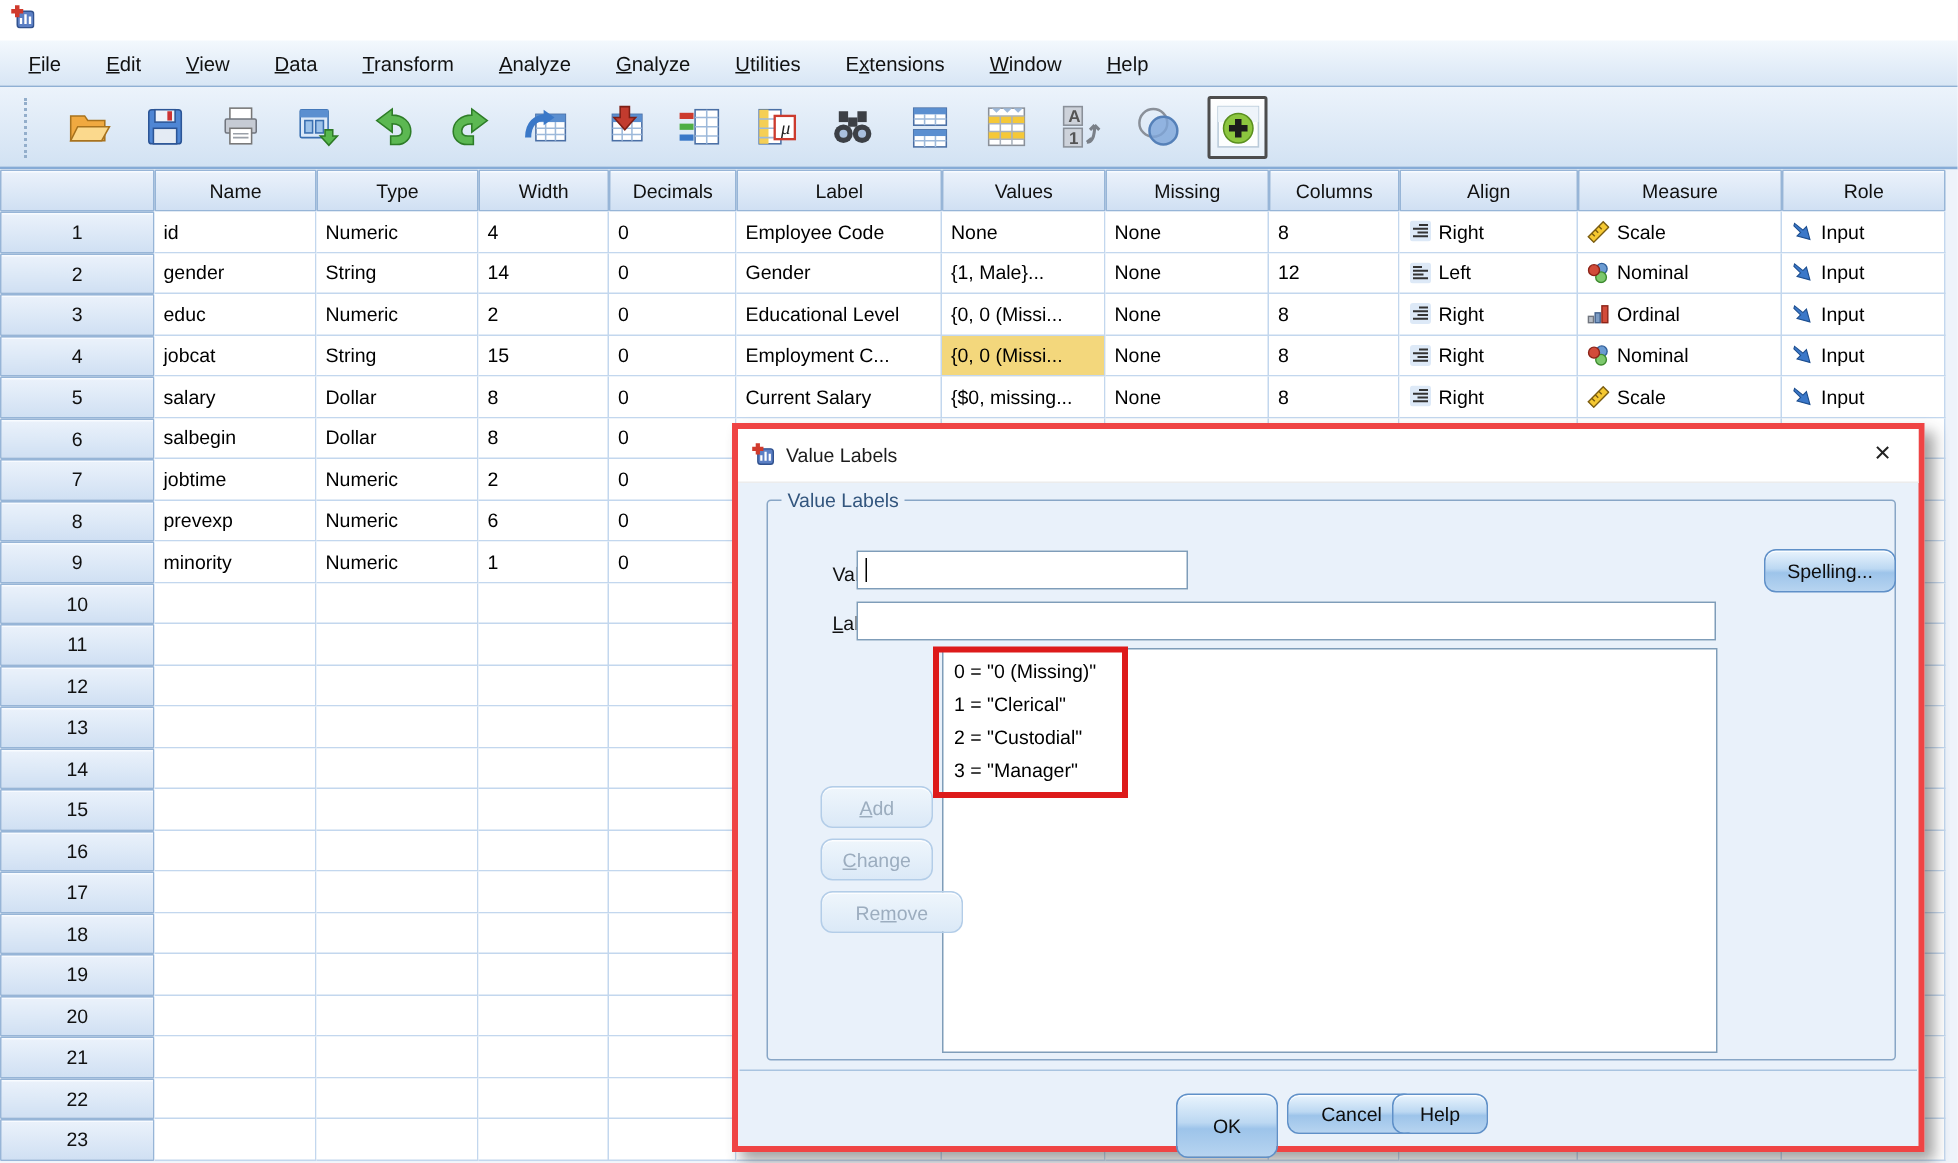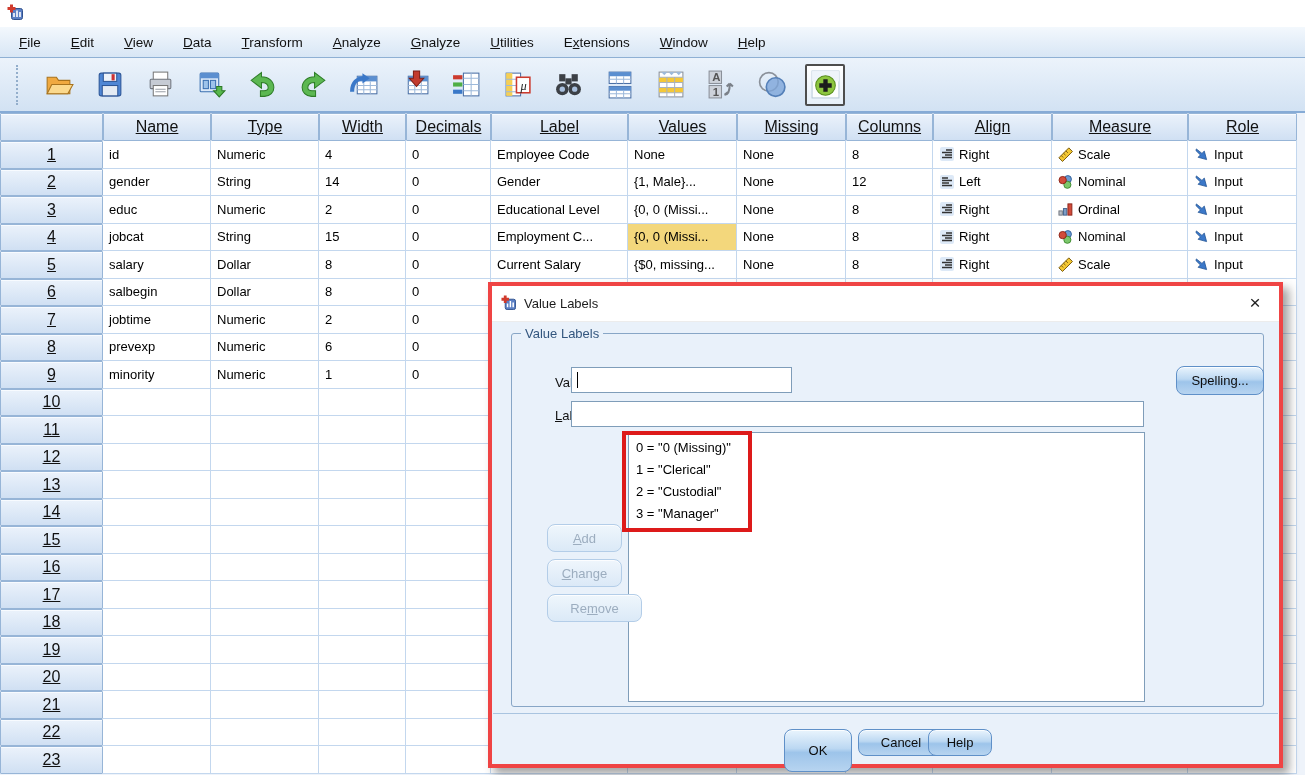--- a/index.html
+++ b/index.html
@@ -25,21 +25,21 @@
   .drag-handle{width:3px;height:40px;border-left:2px dotted #93aecb;margin-right:4px;}
   .tb-icon{width:36px;height:38px;display:flex;align-items:center;justify-content:center;}
   .tb-icon.active{border:2px solid #4d4d4d;border-radius:2px;background:linear-gradient(#ffffff,#e7f0f9);
     width:40px;height:42px;box-sizing:border-box;}
   
   .table-wrap{position:absolute;left:0;top:113px;width:1305px;height:662px;background:#eef3fa;overflow:hidden;}
   .grid{display:grid;grid-template-columns:103px 108px 108px 87px 85px 137px 109px 109px 87px 119px 136px 109px;
     grid-template-rows:28px;grid-auto-rows:27.5px;}
   .hcell,.rowhdr{background:linear-gradient(#ebf2fb,#d0e0f3);border:1px solid #97b5d7;
     box-shadow:inset 0 1px 0 #f8fbff;display:flex;align-items:center;justify-content:center;
-    font-size:16px;color:#111;box-sizing:border-box;border-radius:1px;text-decoration:underline;}
+    font-size:13px;color:#111;box-sizing:border-box;border-radius:1px;}
   .cell{background:#fff;border-right:1px solid #c3d7ee;border-bottom:1px solid #c3d7ee;
     font-size:13px;color:#000;display:flex;align-items:center;padding:0 4px 0 6px;box-sizing:border-box;
     white-space:nowrap;overflow:hidden;}
   .cell.hl{background:#f3d77c;}
   .iconcell{gap:5px;}
   .iconcell .micon{display:inline-flex;width:15px;height:15px;align-items:center;justify-content:center;flex:none;}
   
   .dialog{position:absolute;left:488px;top:282px;width:795px;height:486px;z-index:10;
     background:#e9f1fa;border:4px solid #ef4444;box-sizing:border-box;
     box-shadow:6px 6px 9px rgba(50,50,50,.45);font-size:13px;}

